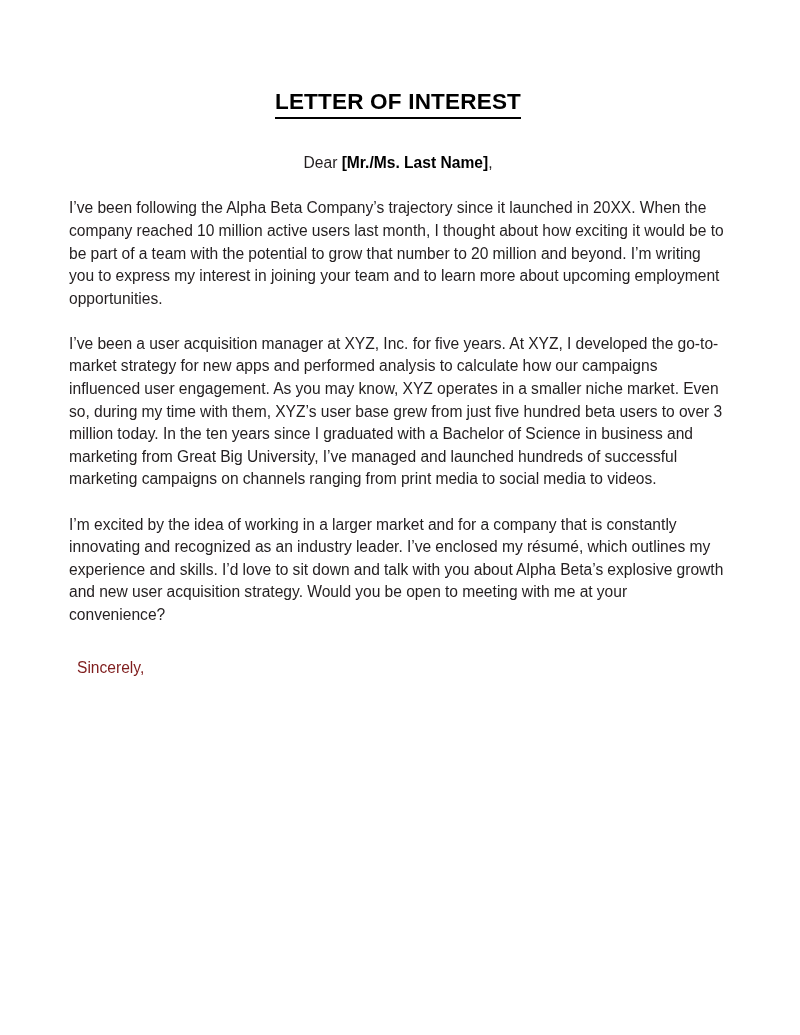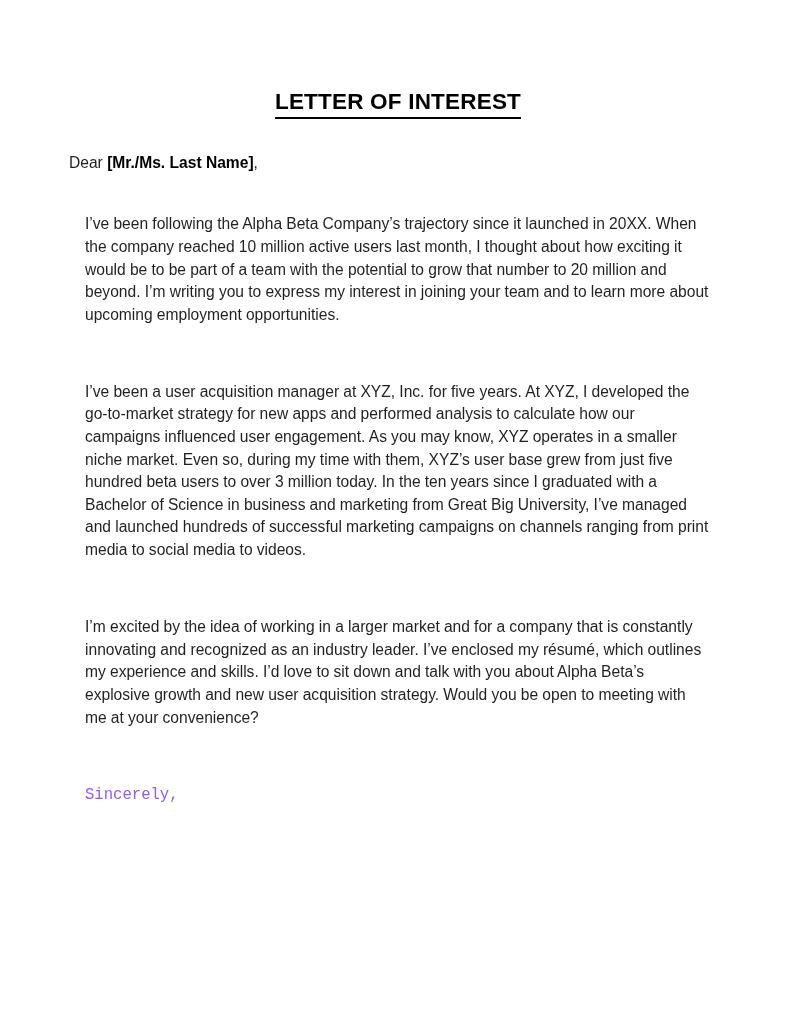--- a/index.html
+++ b/index.html
@@ -48,46 +48,46 @@
     padding-bottom: 1px;
   }
 
   .salutation {
     font-size: 15.6px;
     line-height: 22.6px;
     margin: 0;
     padding: 0;
     color: #231f20;
     white-space: pre-wrap;
+    text-align: center;
   }
   .salutation .bold {
     font-weight: bold;
     color: #000000;
   }
 
   .para {
     font-size: 15.6px;
     line-height: 22.6px;
-    margin: 16px;
+    margin: 0;
     padding: 0;
     color: #231f20;
     text-align: left;
     word-spacing: -0.15px;
   }
 
   .spacer-title-to-salutation { height: 33px; }
   .spacer-blank-line { height: 22.6px; }
   .spacer-sign { height: 22.6px; }
 
   .closing {
     font-size: 15.6px;
     line-height: 22.6px;
-    margin: 16px;
-    color: #8b5cf6;
-    font-family: Liberation Mono, monospace;
+    margin: 8px;
+    color: #7f1d1d;
   }
 
   .signature-name {
     font-size: 15.6px;
     line-height: 22.6px;
     margin: 0;
     font-weight: bold;
     color: #000000;
   }
 </style>

